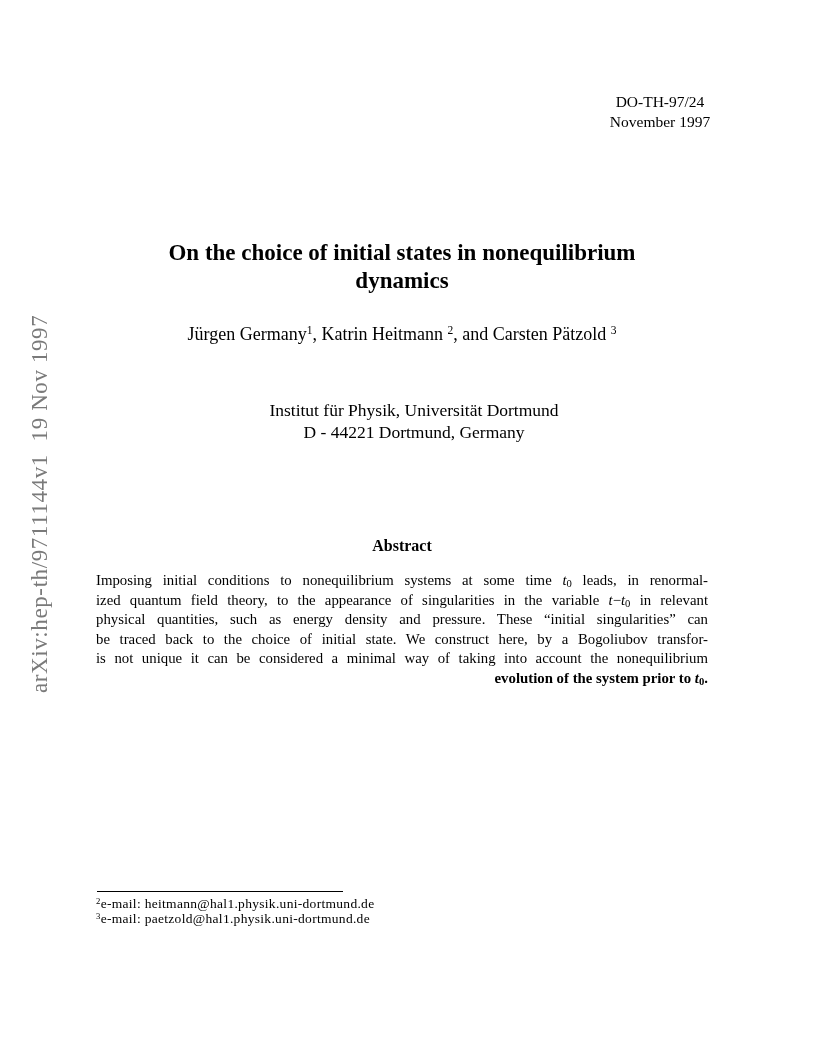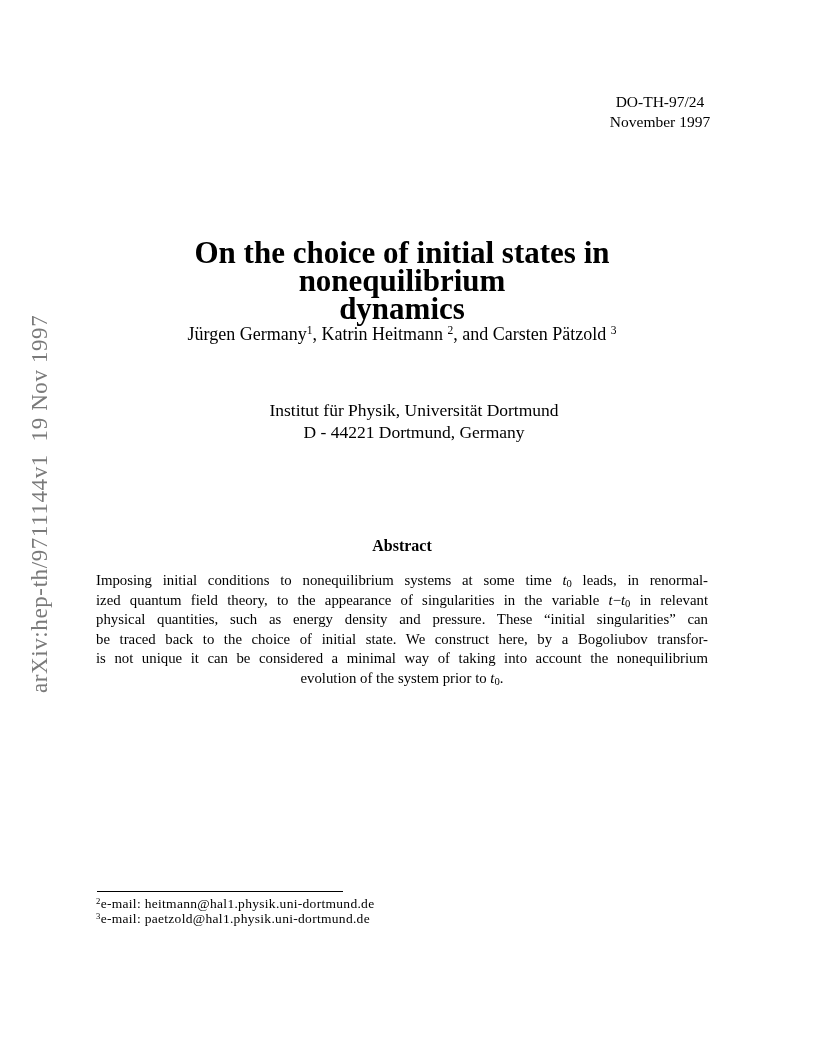--- a/index.html
+++ b/index.html
@@ -26,21 +26,21 @@
     position: absolute;
     top: 92px; left: 578px; width: 164px;
     text-align: center;
     font-size: 15.5px; line-height: 19.5px;
   }
   .title {
     position: absolute;
     top: 239px; left: 96px; width: 612px;
     margin: 0;
     text-align: center;
-    font-size: 31px; line-height: 28px;
+    font-size: 23px; line-height: 28px;
     font-weight: bold;
   }
   .authors {
     position: absolute;
     top: 324px; left: 96px; width: 612px;
     text-align: center;
     font-size: 18px;
   }
   .affil {
     position: absolute;
@@ -53,21 +53,21 @@
     top: 537px; left: 96px; width: 612px;
     text-align: center;
     font-size: 16px; font-weight: bold;
   }
   .abs {
     position: absolute;
     top: 571px; left: 96px; width: 612px;
     font-size: 14.8px; line-height: 19.5px;
   }
   .jl { text-align: justify; text-align-last: justify; }
-  .ll { text-align: center; }
+  .ll { text-align: right; font-weight: bold; }
   .it { font-style: italic; }
   .sb { font-size: 0.72em; vertical-align: -0.22em; line-height: 0; }
   .sp { font-size: 0.64em; vertical-align: 0.5em; line-height: 0; }
   .fn-rule {
     position: absolute;
     top: 891px; left: 97px; width: 246px;
     height: 0; border-top: 1.5px solid #000000;
   }
   .footnotes {
     position: absolute;

